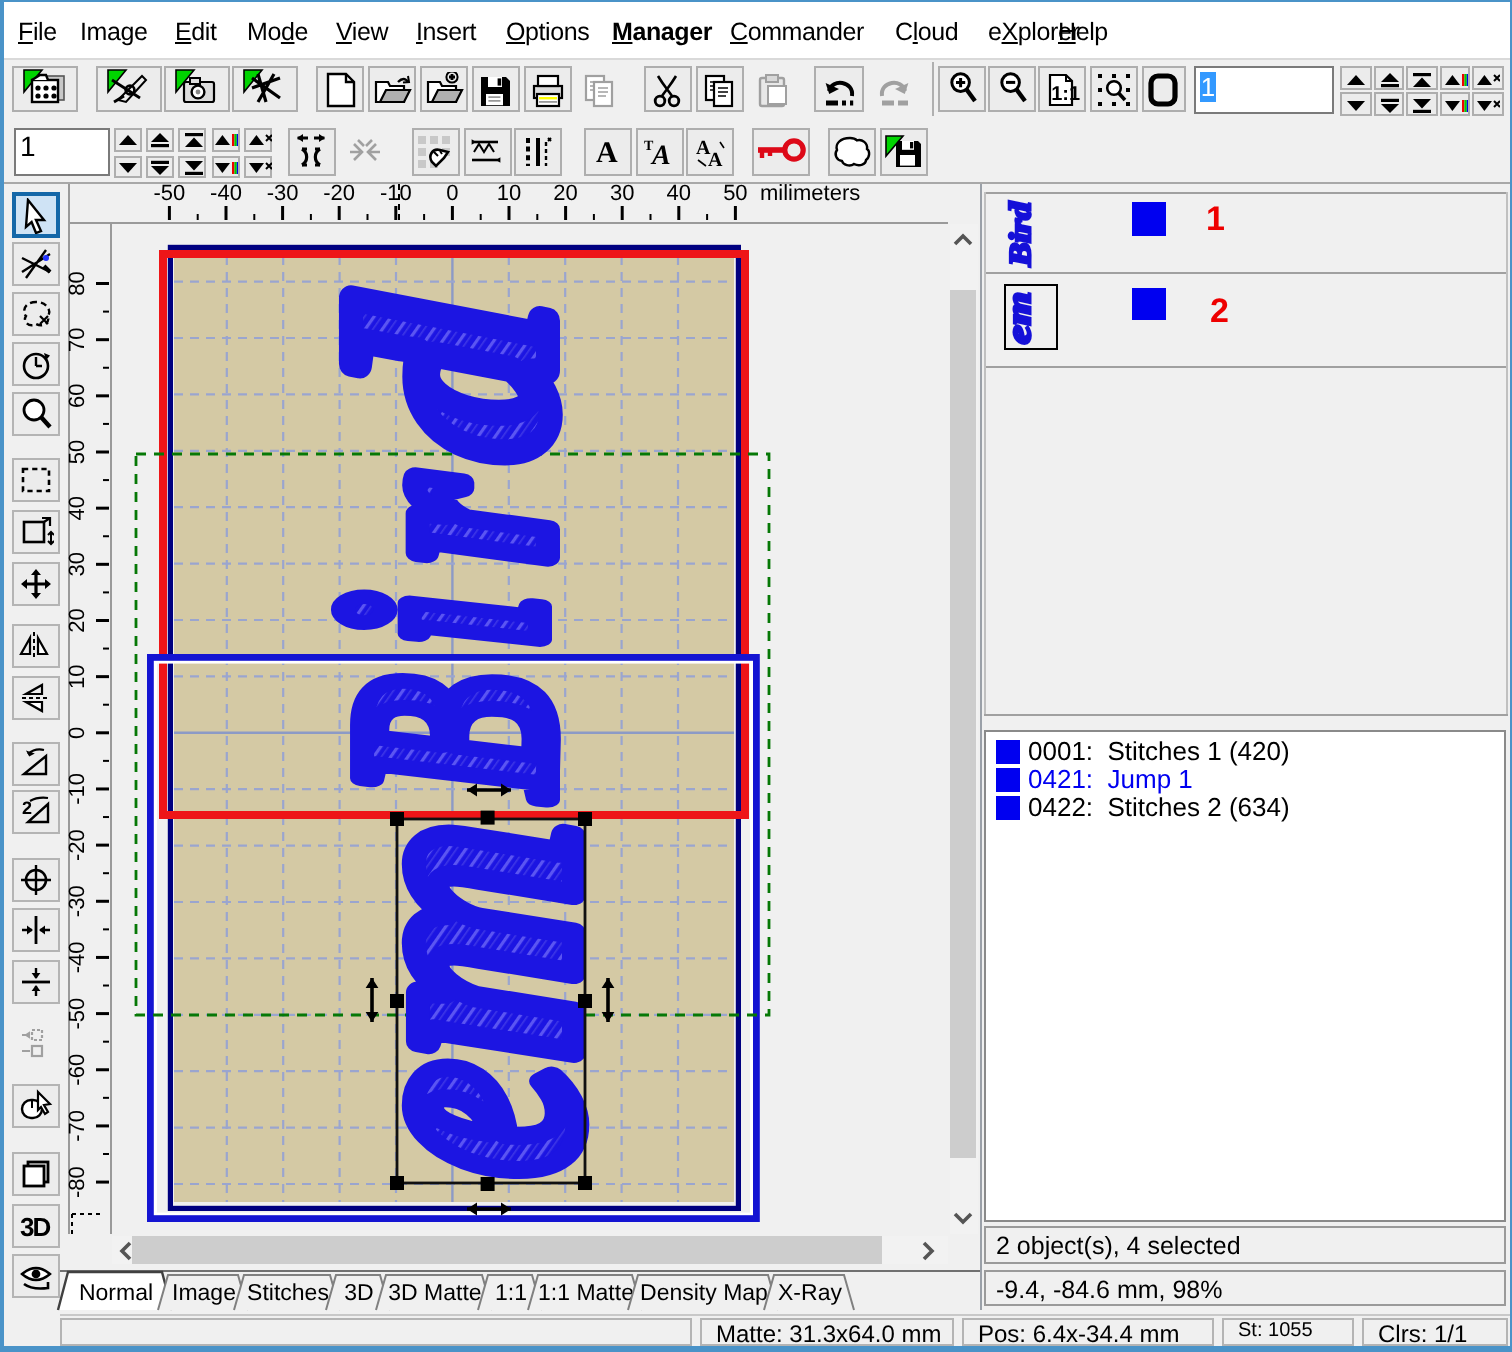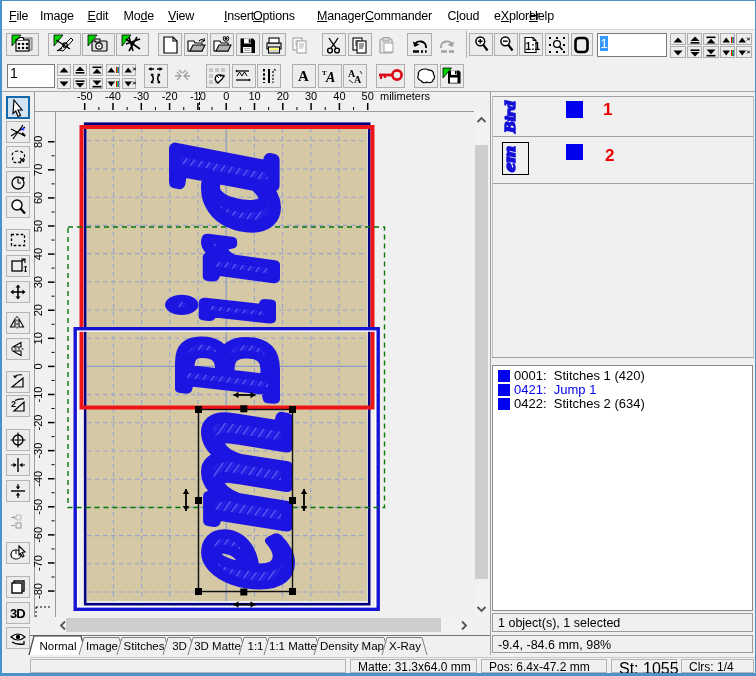--- a/index.html
+++ b/index.html
@@ -7,23 +7,23 @@
 .mi{position:absolute;top:0;height:38px;line-height:31px;font-size:12.5px;color:#000;letter-spacing:-0.2px;}
 u{text-decoration:underline;}
 svg.ab{position:absolute;}
 </style></head><body>
 <div class="ab" style="left:1px;top:1px;width:754px;height:28px;background:#ffffff;">
 <span class="mi" style="left:8px;"><u>F</u>ile</span>
 <span class="mi" style="left:39px;">Ima<u>g</u>e</span>
 <span class="mi" style="left:86.5px;"><u>E</u>dit</span>
 <span class="mi" style="left:122.5px;">Mo<u>d</u>e</span>
 <span class="mi" style="left:167px;"><u>V</u>iew</span>
-<span class="mi" style="left:207px;margin-left:16px;"><u>I</u>nsert</span>
+<span class="mi" style="left:207px;"><u>I</u>nsert</span>
 <span class="mi" style="left:252px;"><u>O</u>ptions</span>
-<span class="mi" style="left:316px;"><u>M</u>anager</span>
+<span class="mi" style="left:305px;font-weight:bold;"><u>M</u>anager</span>
 <span class="mi" style="left:364px;"><u>C</u>ommander</span>
 <span class="mi" style="left:446.5px;">C<u>l</u>oud</span>
 <span class="mi" style="left:493px;">e<u>X</u>plorer</span>
 <span class="mi" style="left:528px;"><u>H</u>elp</span>
 </div>
 <div class="ab" style="left:1px;top:29px;width:754px;height:1px;background:#d9d9d9;"></div>
 <div class="ab" style="left:0;top:91px;width:756px;height:1px;background:#a8a8a8;"></div>
 <div>
     <div class="b" style="left:6px;top:33px;width:33px;height:23px;">
       <svg width="24" height="21" viewBox="0 0 24 21" style="position:absolute;left:50%;top:50%;margin-left:-12px;margin-top:-11px">
@@ -753,21 +753,21 @@
 <div class="ab" style="left:565.5px;top:143.5px;width:17.5px;height:16.5px;background:#0000f0;"></div>
 <div class="ab" style="left:605px;top:146px;font-size:17px;font-weight:bold;color:#ee0000;">2</div>
 <div class="ab" style="left:491.5px;top:365px;width:261.5px;height:245.5px;background:#fff;border:1px solid #8a8a8a;box-sizing:border-box;"></div>
 <div class="ab" style="left:497.5px;top:369.5px;width:12px;height:12px;background:#0000f0;"></div>
 <div class="ab" style="left:514px;top:368.0px;font-size:13px;color:#000;">0001:&nbsp; Stitches 1 (420)</div>
 <div class="ab" style="left:497.5px;top:383.5px;width:12px;height:12px;background:#0000f0;"></div>
 <div class="ab" style="left:514px;top:382.0px;font-size:13px;color:#0000f0;">0421:&nbsp; Jump 1</div>
 <div class="ab" style="left:497.5px;top:397.5px;width:12px;height:12px;background:#0000f0;"></div>
 <div class="ab" style="left:514px;top:396.0px;font-size:13px;color:#000;">0422:&nbsp; Stitches 2 (634)</div>
 <div class="ab" style="left:491.5px;top:613px;width:261.5px;height:19px;background:#f0f0f0;border:1px solid #9a9a9a;box-sizing:border-box;"></div>
-<div class="ab" style="left:498px;top:616px;font-size:12.5px;color:#000;">1 object(s), 1 selected</div>
+<div class="ab" style="left:498px;top:616px;font-size:12.5px;color:#000;">2 object(s), 4 selected</div>
 <div class="ab" style="left:491.5px;top:634.5px;width:261.5px;height:18.5px;background:#f0f0f0;border:1px solid #9a9a9a;box-sizing:border-box;"></div>
 <div class="ab" style="left:498px;top:637.5px;font-size:12.5px;color:#000;">-9.4, -84.6 mm, 98%</div>
 <svg class="ab" style="left:0;top:635px" width="500" height="21" viewBox="0 0 500 21">
     <line x1="30" y1="0.5" x2="490" y2="0.5" stroke="#707070" stroke-width="1"></line>
     <path d="M29,20 L34,1 L81,1 L86,20" fill="#ffffff" stroke="#404040" stroke-width="1.2"></path>
     <text x="58.0" y="15" text-anchor="middle" font-size="11.5" fill="#000">Normal</text>
     <path d="M79,20 L84,2.5 L119,2.5 L124,20" fill="#f0f0f0" stroke="#808080" stroke-width="1"></path>
     <text x="102.0" y="15" text-anchor="middle" font-size="11.5" fill="#000">Image</text>
     <path d="M117,20 L122,2.5 L165,2.5 L170,20" fill="#f0f0f0" stroke="#808080" stroke-width="1"></path>
     <text x="144.0" y="15" text-anchor="middle" font-size="11.5" fill="#000">Stitches</text>
@@ -782,20 +782,20 @@
     <path d="M314,20 L319,2.5 L384,2.5 L389,20" fill="#f0f0f0" stroke="#808080" stroke-width="1"></path>
     <text x="352.0" y="15" text-anchor="middle" font-size="11.5" fill="#000">Density Map</text>
     <path d="M382,20 L387,2.5 L422,2.5 L427,20" fill="#f0f0f0" stroke="#808080" stroke-width="1"></path>
     <text x="405.0" y="15" text-anchor="middle" font-size="11.5" fill="#000">X-Ray</text>
   </svg>
 <div class="ab" style="left:30px;top:656.5px;width:726px;height:1px;background:#c8c8c8;"></div>
 <div class="ab" style="left:30px;top:658.5px;width:316px;height:14.5px;background:#f0f0f0;border:1px solid #b4b4b4;box-sizing:border-box;"></div>
 <div class="ab" style="left:350px;top:658.5px;width:127px;height:14.5px;background:#f0f0f0;border:1px solid #b4b4b4;box-sizing:border-box;"></div>
 <div class="ab" style="left:358px;top:659.5px;font-size:12px;color:#000;">Matte: 31.3x64.0 mm</div>
 <div class="ab" style="left:481px;top:658.5px;width:126px;height:14.5px;background:#f0f0f0;border:1px solid #b4b4b4;box-sizing:border-box;"></div>
-<div class="ab" style="left:489px;top:659.5px;font-size:12px;color:#000;">Pos: 6.4x-47.2 mm</div>
+<div class="ab" style="left:489px;top:659.5px;font-size:12px;color:#000;">Pos: 6.4x-34.4 mm</div>
 <div class="ab" style="left:611px;top:658.5px;width:66px;height:14.5px;background:#f0f0f0;border:1px solid #b4b4b4;box-sizing:border-box;"></div>
-<div class="ab" style="left:619px;top:659.5px;font-size:16px;color:#000;">St: 1055</div>
+<div class="ab" style="left:619px;top:659.5px;font-size:10px;color:#000;">St: 1055</div>
 <div class="ab" style="left:681px;top:658.5px;width:73px;height:14.5px;background:#f0f0f0;border:1px solid #b4b4b4;box-sizing:border-box;"></div>
-<div class="ab" style="left:689px;top:659.5px;font-size:12px;color:#000;">Clrs: 1/4</div>
+<div class="ab" style="left:689px;top:659.5px;font-size:12px;color:#000;">Clrs: 1/1</div>
 <div class="ab" style="left:0;top:0;width:756px;height:1px;background:#4a93c8;"></div>
 <div class="ab" style="left:0;top:0;width:1.5px;height:676px;background:#4a93c8;"></div>
 <div class="ab" style="left:754.5px;top:0;width:1.5px;height:676px;background:#4a93c8;"></div>
 <div class="ab" style="left:0;top:673px;width:756px;height:3px;background:#4a93c8;"></div>
 </body></html>

